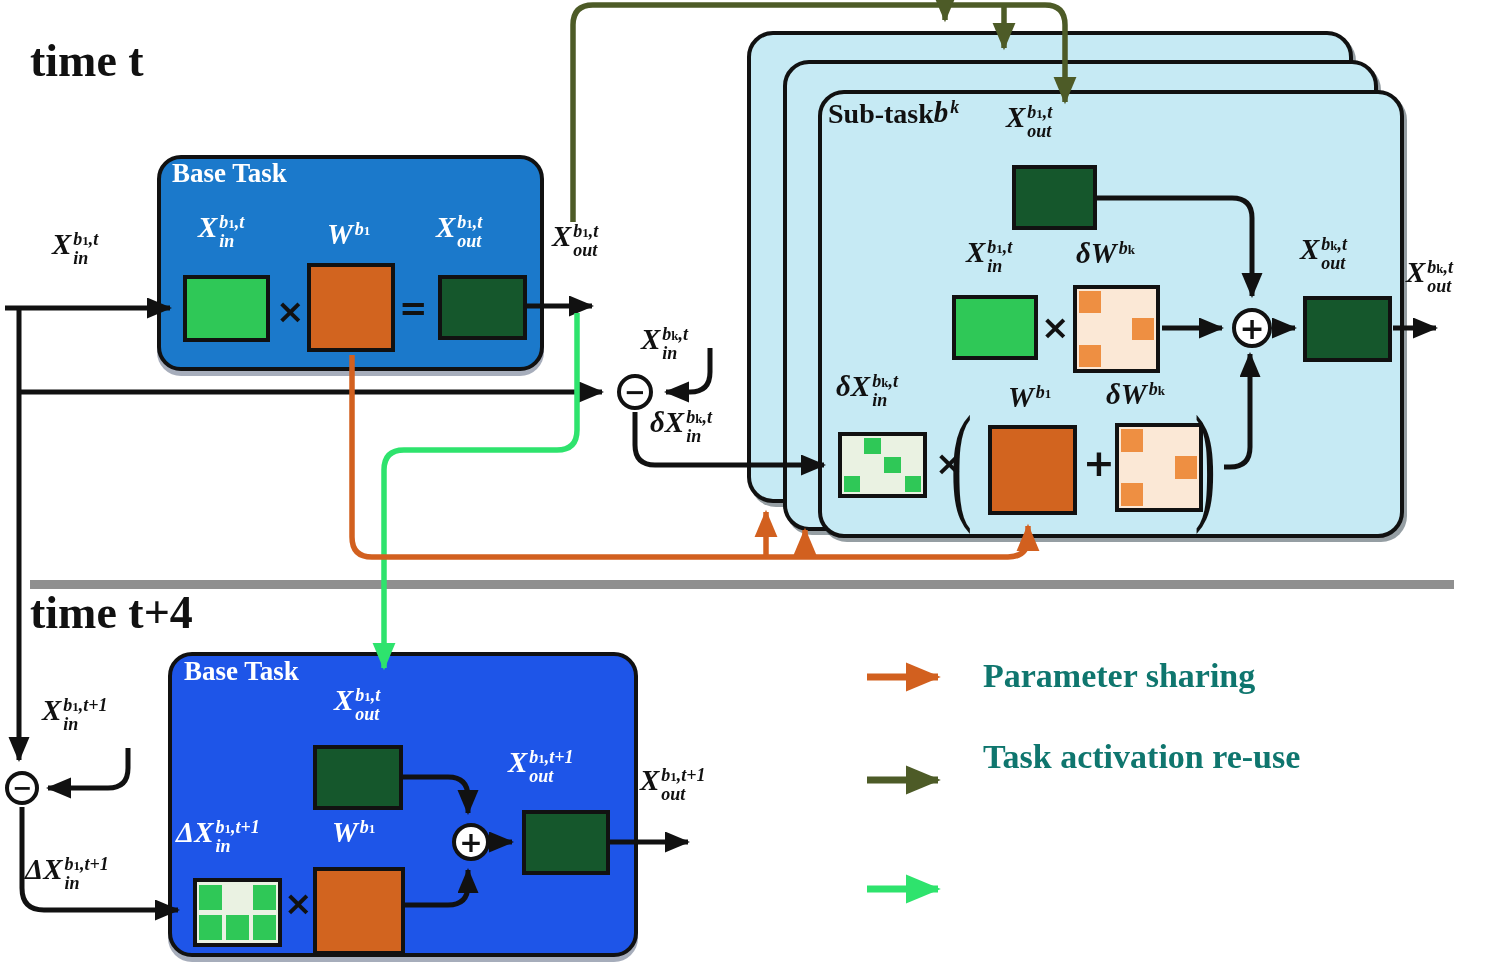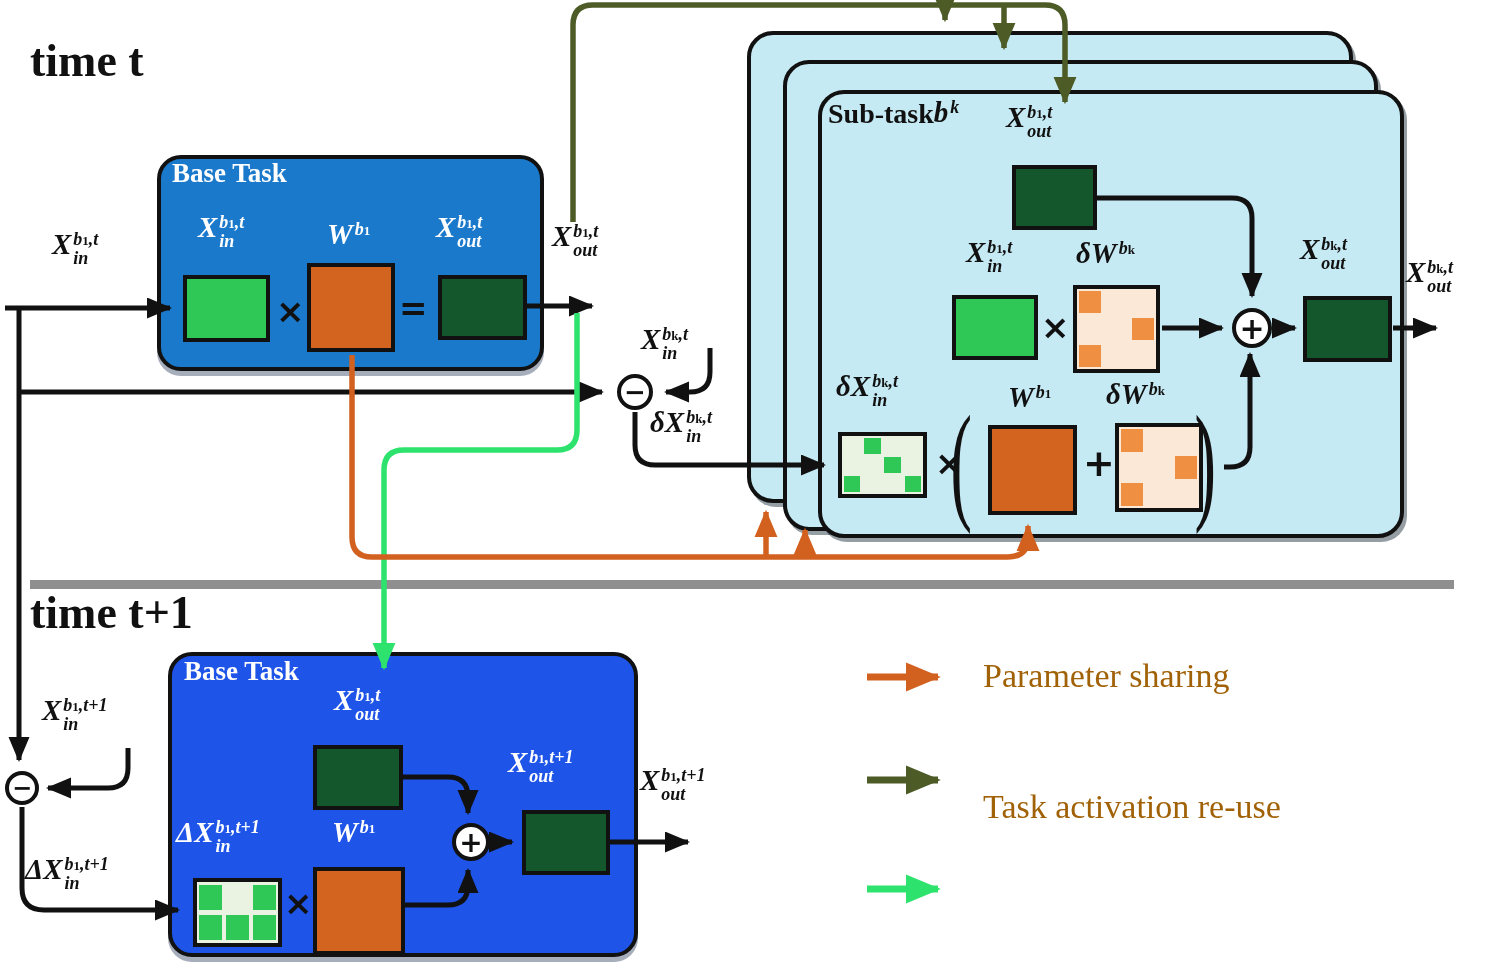--- a/index.html
+++ b/index.html
@@ -30,33 +30,33 @@
         display:inline-flex;align-items:flex-start;line-height:1;color:#111;}
   .math.w{color:#fff;}
   .math .pre{font-size:29px;}
   .math .m{font-size:29px;}
   .math .sc{display:inline-flex;flex-direction:column;margin-left:2px;}
   .math .sup,.math .sub{font-size:18px;line-height:1.05;}
   .math .bs{font-size:13px;font-style:normal;}
   .op{position:absolute;font-weight:bold;color:#111;line-height:1;font-family:"DejaVu Sans",sans-serif;}
   .paren{position:absolute;font-weight:normal;color:#111;font-size:56px;line-height:1;
          transform:scaleY(2.35) scaleX(1.15);transform-origin:top center;font-family:"Liberation Serif",serif;}
-  .legend-label{position:absolute;font-weight:normal;color:#a16207;font-size:34px;white-space:nowrap;}
+  .legend-label{position:absolute;font-weight:bold;color:#0f766e;font-size:34px;white-space:nowrap;}
   .divider{position:absolute;background:var(--c-gray,#8f8f8f);}
   svg.wires{position:absolute;left:0;top:0;z-index:30;pointer-events:none;}
   .layer1{z-index:5}.layer2{z-index:6}.layer3{z-index:7}
   .layer-top{z-index:40}
 </style>
 </head>
 <body>
 
 <div id="canvas">
 
   <div class="title" style="left:30px;top:34px;font-size:46px;">time t</div>
-  <div class="title" style="left:30px;top:586px;font-size:46px;">time t+1</div>
+  <div class="title" style="left:30px;top:586px;font-size:46px;">time t+4</div>
 
   <div class="divider" style="left:30px;top:580px;width:1424px;height:9px;"></div>
 
   <div class="taskbox subtask layer1" style="left:747px;top:31px;width:606px;height:472px;"></div>
   <div class="taskbox subtask layer2" style="left:783px;top:60px;width:595px;height:471px;"></div>
   <div class="taskbox subtask layer3" style="left:818px;top:90px;width:586px;height:448px;"></div>
 
   <div class="taskbox basebox layer3" id="base-top" style="left:157px;top:155px;width:387px;height:216px;"></div>
   <div class="boxlabel layer-top abs" style="left:172px;top:158px;font-size:27px;">Base Task</div>
 
@@ -281,21 +281,21 @@
   <div class="math layer-top" style="left:25px;top:855px;">
       <span class="pre">Δ</span>
       <span class="m">X</span>
       <span class="sc">
         <span class="sup">b<span class="bs">1</span>,t+1</span>
         <span class="sub">in</span>
       </span>
     </div>
 
   <div class="legend-label" style="left:983px;top:657px;">Parameter sharing</div>
-  <div class="legend-label" style="left:983px;top:788px;">Task activation re-use</div>
+  <div class="legend-label" style="left:983px;top:738px;">Task activation re-use</div>
 
   <svg class="wires" width="1486" height="963" viewBox="0 0 1486 963">
     <defs>
       <marker id="mk-black" markerWidth="6" markerHeight="5" refX="4.6" refY="2.1" orient="auto" markerUnits="strokeWidth">
         <path d="M0,0 L5,2.1 L0,4.2 Z" fill="#111"></path>
       </marker>
       <marker id="mk-olive" markerWidth="6" markerHeight="5" refX="4.6" refY="2.1" orient="auto" markerUnits="strokeWidth">
         <path d="M0,0 L5,2.1 L0,4.2 Z" fill="var(--c-olive,#4d5b27)"></path>
       </marker>
       <marker id="mk-orange" markerWidth="6" markerHeight="5" refX="4.6" refY="2.1" orient="auto" markerUnits="strokeWidth">

